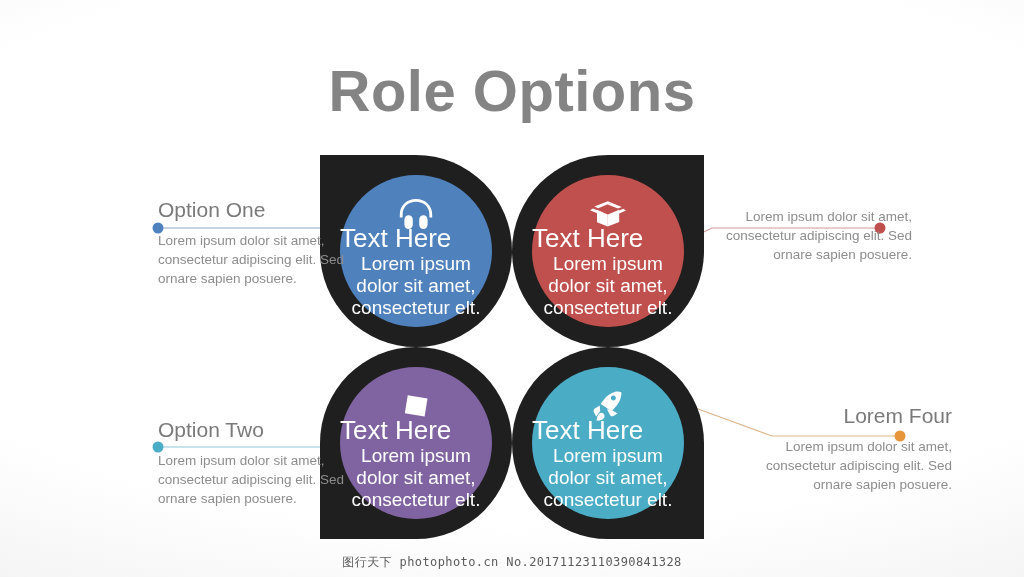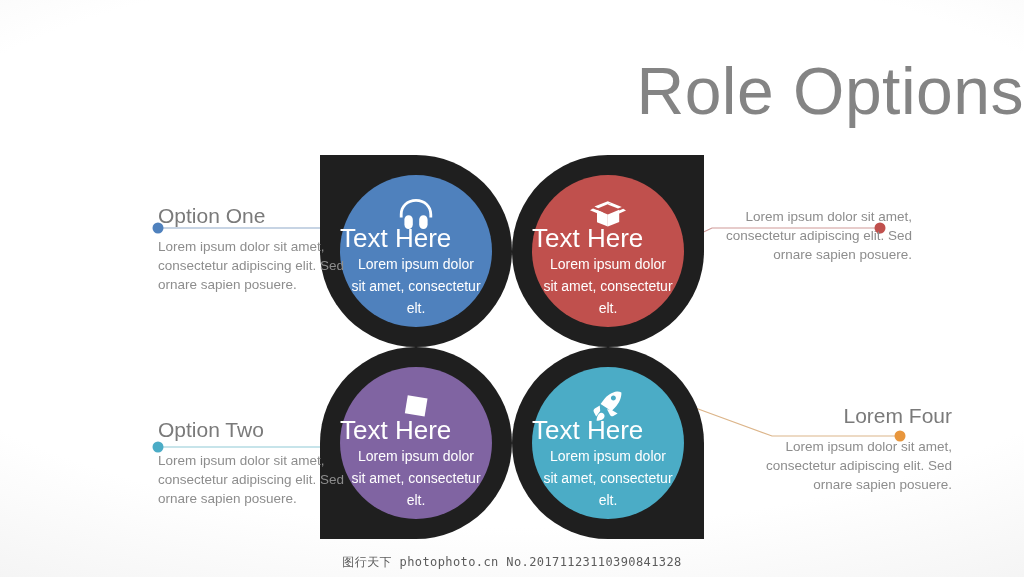--- a/index.html
+++ b/index.html
@@ -23,27 +23,26 @@
   
   #title-block {
     position: absolute;
     left: 0;
     top: 48px;
     width: 1024px;
     text-align: center;
     pointer-events: none;
   }
   #page-title {
-    font-size: 66px;
+    font-size: 58px;
     line-height: 86px;
     color: #848484;
-    font-weight: 400;
+    font-weight: 700;
     letter-spacing: 0.5px;
     white-space: nowrap;
-    text-align: right;
   }
   #page-subtitle {
     position: absolute;
     left: 0;
     top: 64px;
     width: 1024px;
     text-align: center;
     font-size: 20px;
     color: #adadad;
     font-weight: 400;
@@ -106,21 +105,21 @@
     color: #ffffff;
     font-weight: 400;
     white-space: nowrap;
   }
   .disc-body {
     position: absolute;
     left: 10px;
     right: 10px;
     top: 78px;
     text-align: center;
-    font-size: 14px;
+    font-size: 19px;
     line-height: 22px;
     color: #ffffff;
   }
 
   
   .callout {
     position: absolute;
     width: 200px;
   }
   .callout-left  { text-align: left; }
@@ -133,21 +132,21 @@
     white-space: nowrap;
     margin-bottom: 2px;
   }
   .callout-text {
     font-size: 13.5px;
     line-height: 19px;
     color: #8d8d8d;
     margin-top: 9px;
   }
 
-  #co-one   { left: 158px; top: 198px; margin-top: 6px; }
+  #co-one   { left: 158px; top: 198px; }
   #co-two   { left: 158px; top: 418px; }
   #co-three { left: 712px; top: 198px; }
   #co-four  { left: 752px; top: 404px; }
 
   
   #connectors {
     position: absolute;
     left: 0; top: 0;
     width: 1024px;
     height: 577px;

